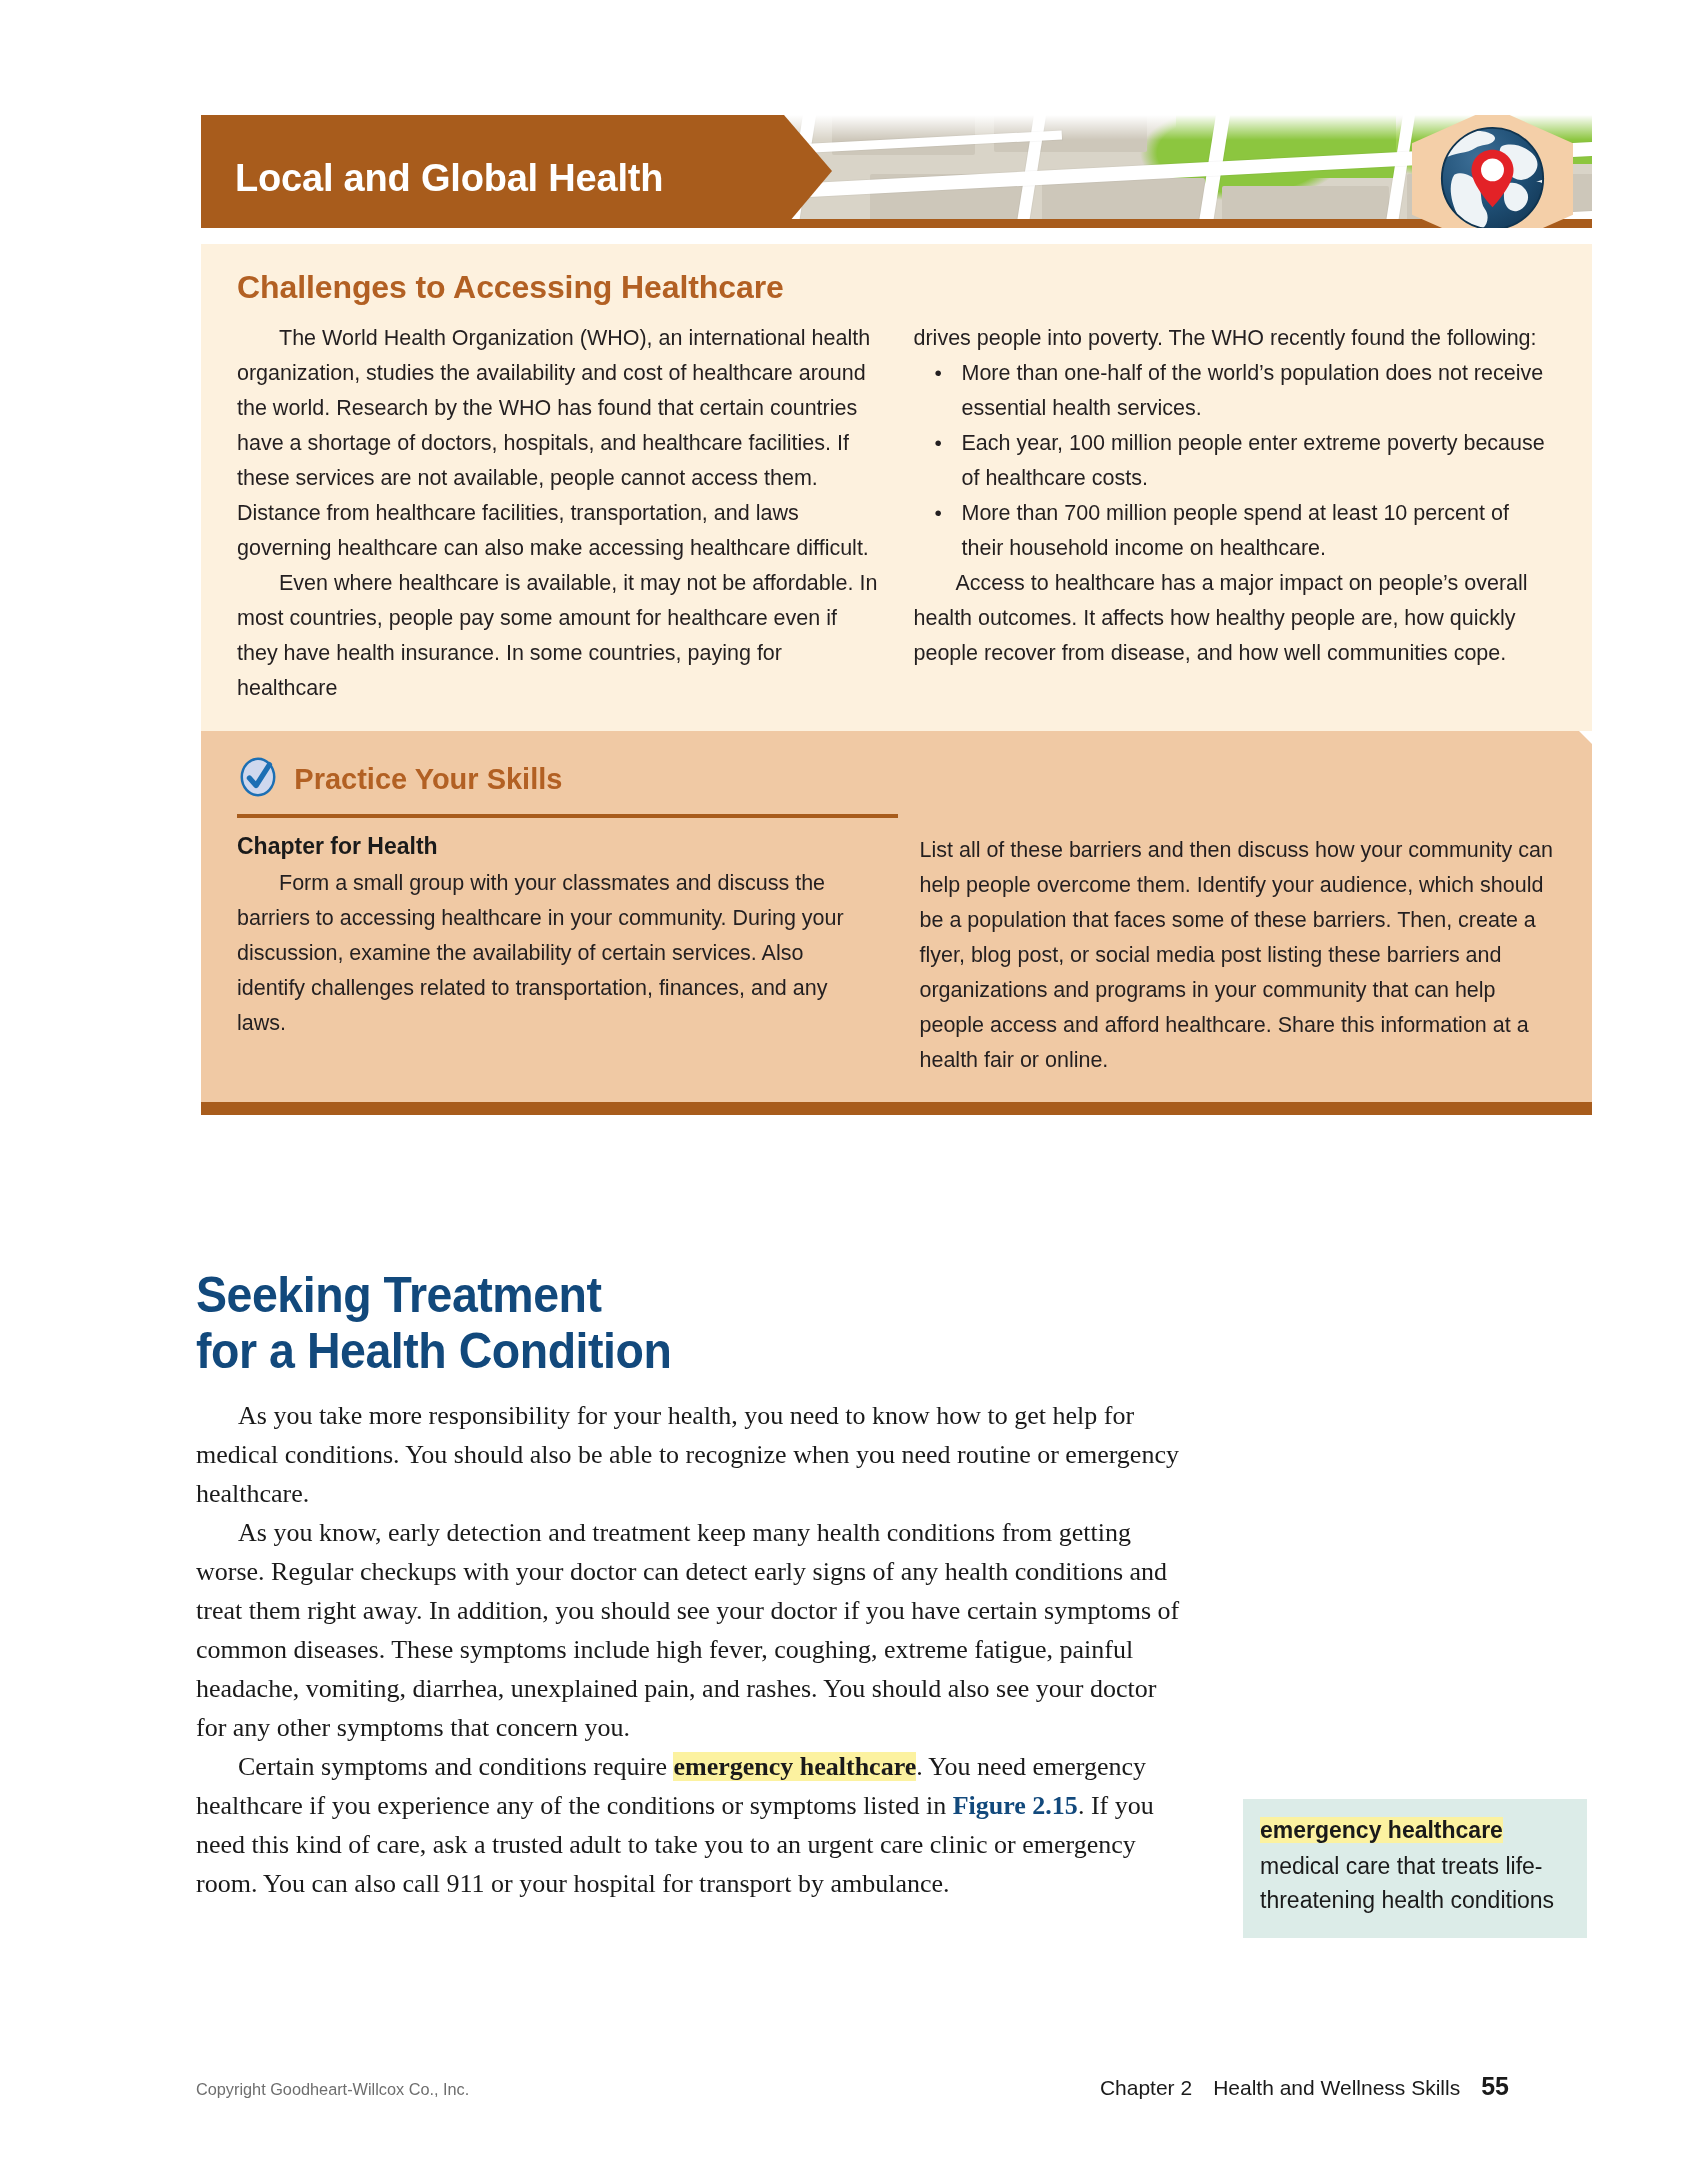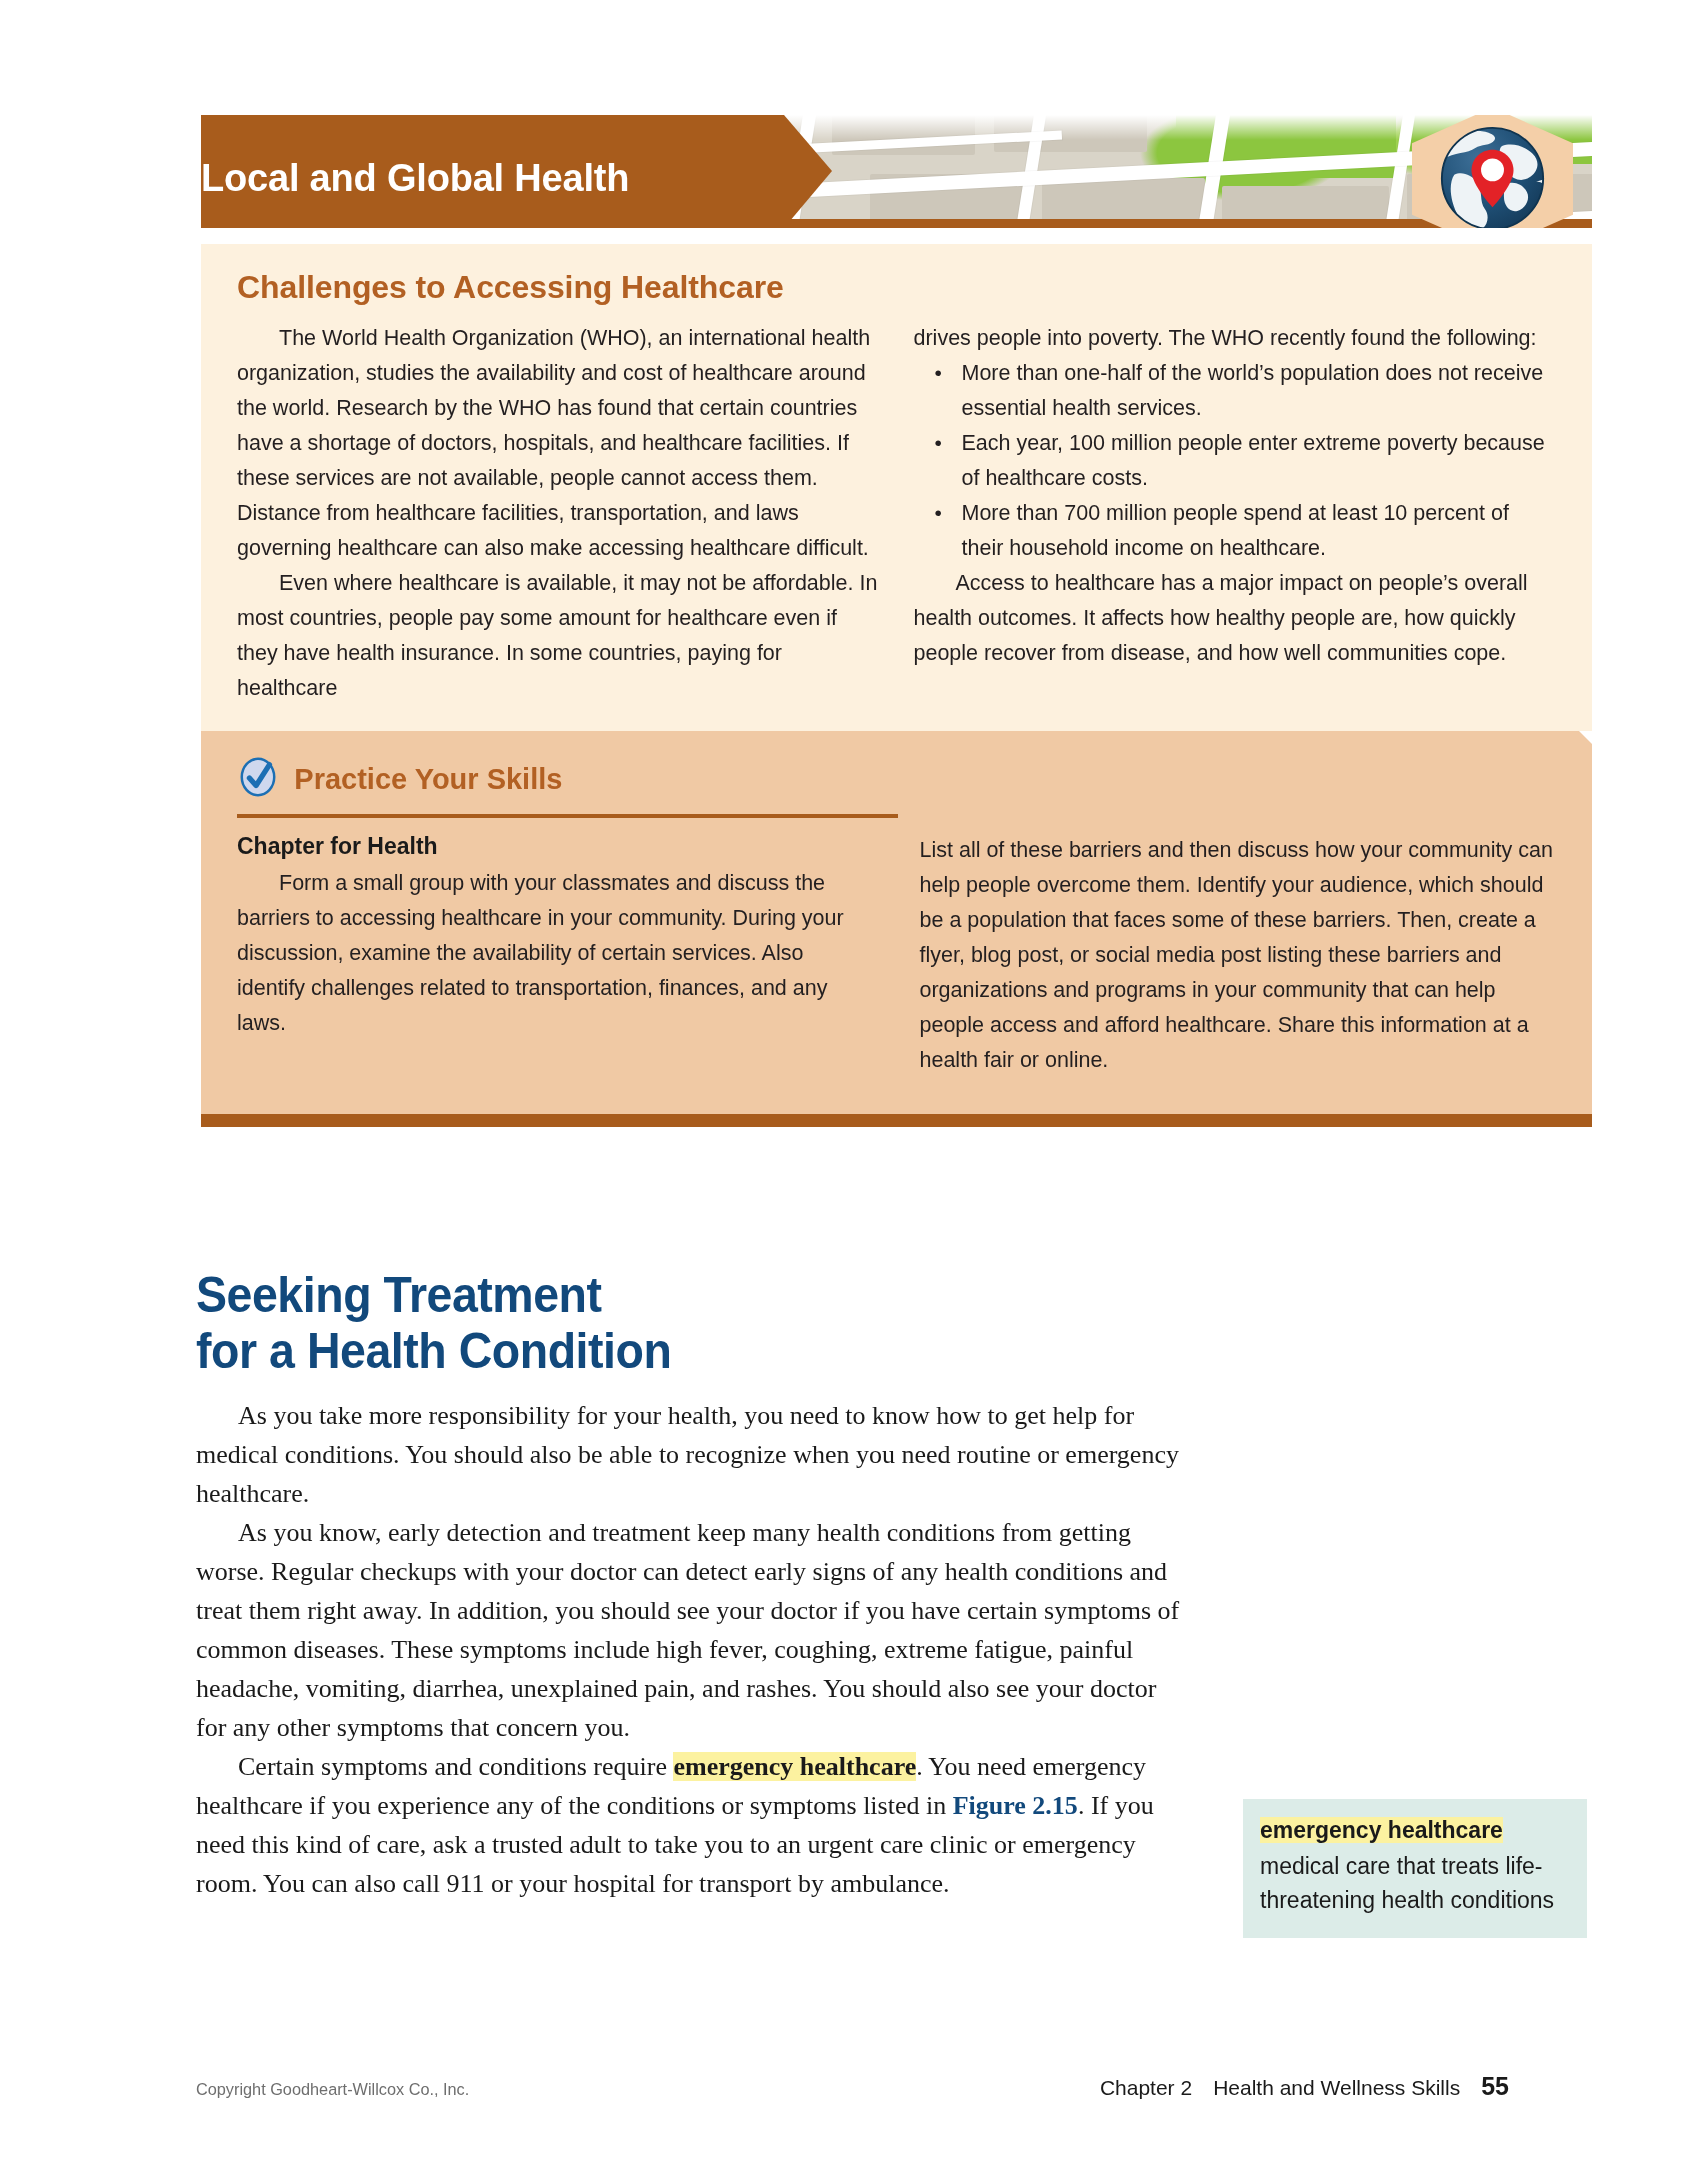--- a/index.html
+++ b/index.html
@@ -78,20 +78,21 @@
     background: #a85c1c;
     clip-path: polygon(0 0, 583px 0, 631px 56px, 583px 113px, 0 113px);
     display: flex;
     align-items: center;
   }
   .feature-title {
     color: #ffffff;
     font-size: 38px;
     font-weight: bold;
     letter-spacing: -0.2px;
+    padding-left: 34px;
     white-space: nowrap;
     margin-top: 14px;
   }
 
   
   .globe-badge {
     position: absolute;
     right: 19px;
     top: -7.6px;
     width: 161px;
@@ -156,21 +157,21 @@
     content: "\2022";
     position: absolute;
     left: 21px;
     top: -1px;
     font-size: 21px;
   }
 
   
   .practice-panel {
     background: #f0c9a4;
-    padding: 25px 36px 36px 36px;
+    padding: 25px 36px 24px 36px;
     border-bottom: 13.4px solid #a85c1c;
     position: relative;
   }
   .practice-panel::before {
     
     content: "";
     position: absolute;
     right: 0; top: 0;
     width: 0; height: 0;
     border-top: 13.4px solid #ffffff;

